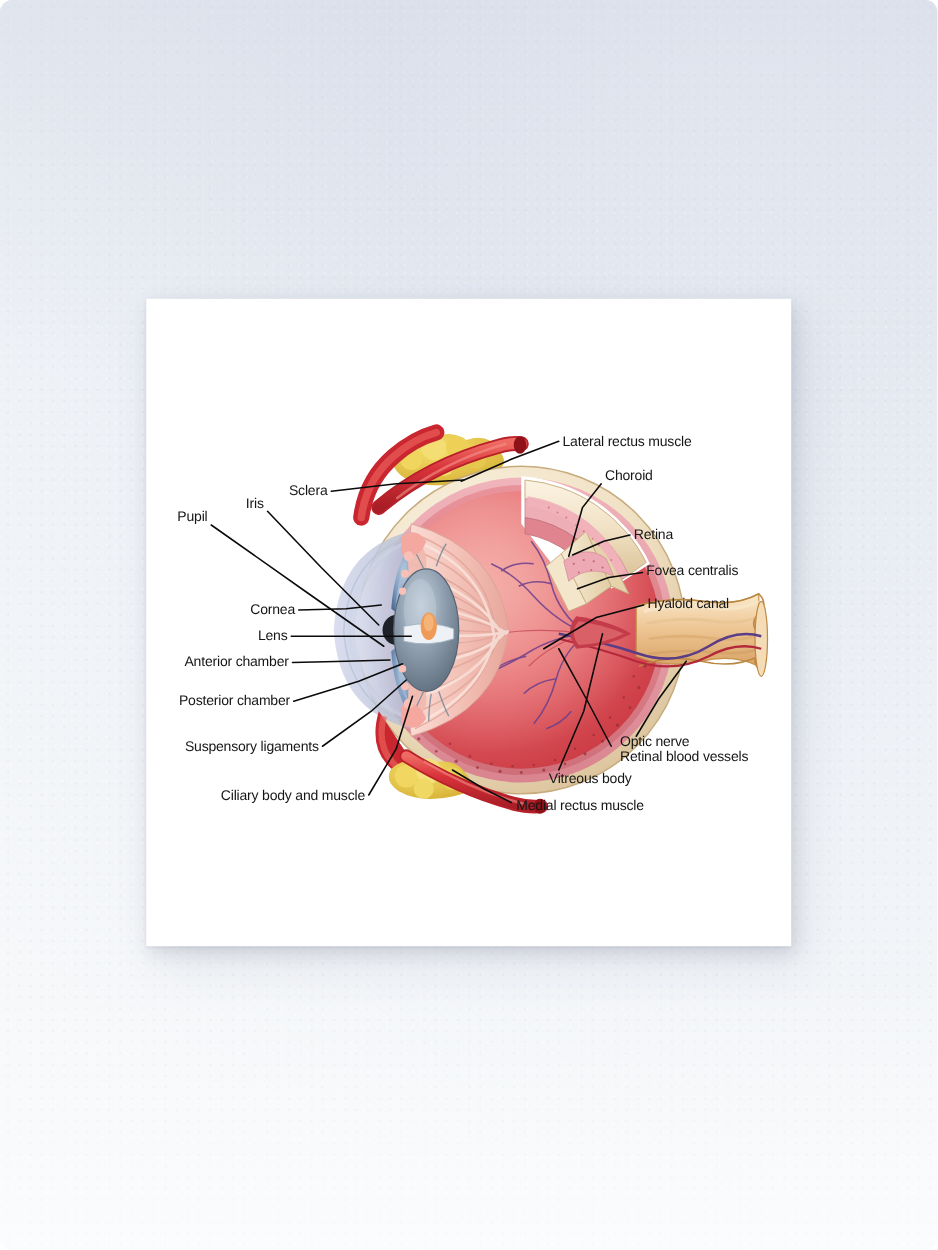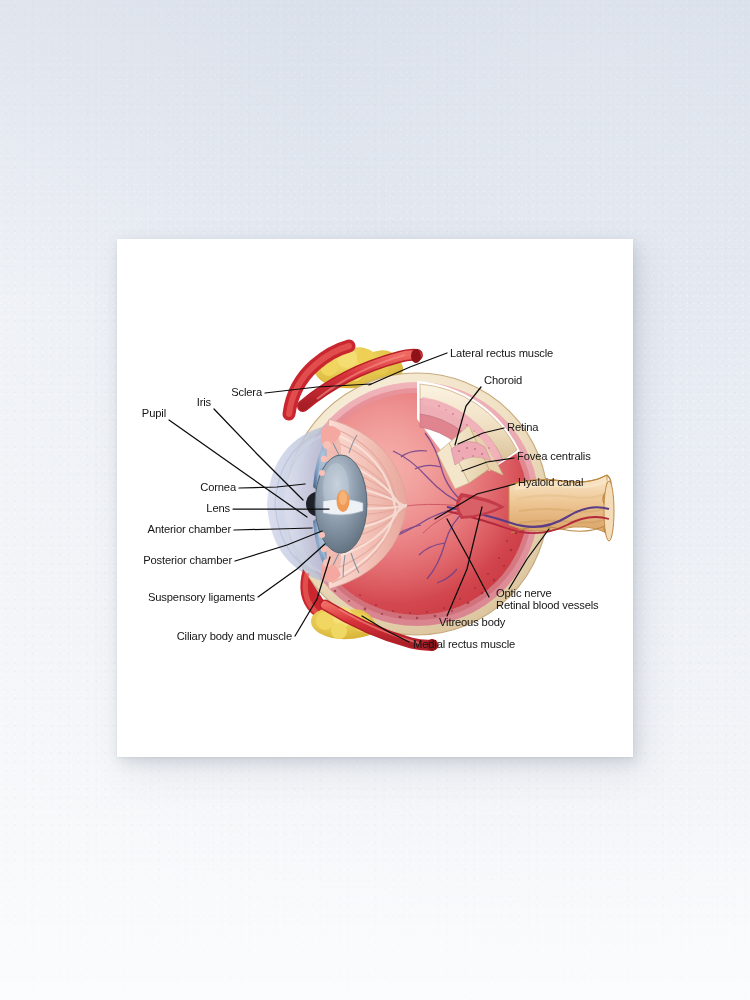--- a/index.html
+++ b/index.html
@@ -2,21 +2,21 @@
 <html><head>
 <meta charset="utf-8">
 <title>Eye Anatomy Poster</title>
 <style>
   html,body{margin:0;padding:0;}
   body{
     width:750px;height:1000px;overflow:hidden;
     font-family:"Liberation Sans", sans-serif;
     background:#ffffff;
   }
-  #scene{position:relative;width:750px;height:1000px;overflow:hidden;}
+  #scene{position:relative;width:750px;height:1000px;overflow:hidden;border-radius:10px;}
 
   
   .wall{
     position:absolute;inset:0;
     background:
       radial-gradient(130% 90% at 78% 6%, #e9edf4 0%, #e4e9f1 28%, #eef1f6 62%, #f6f8fa 100%),
       linear-gradient(160deg,#dfe4ee 0%,#e7ebf2 38%,#f3f5f9 72%,#fbfcfd 100%);
   }
   .wall-tex{
     position:absolute;inset:0;opacity:.5;

